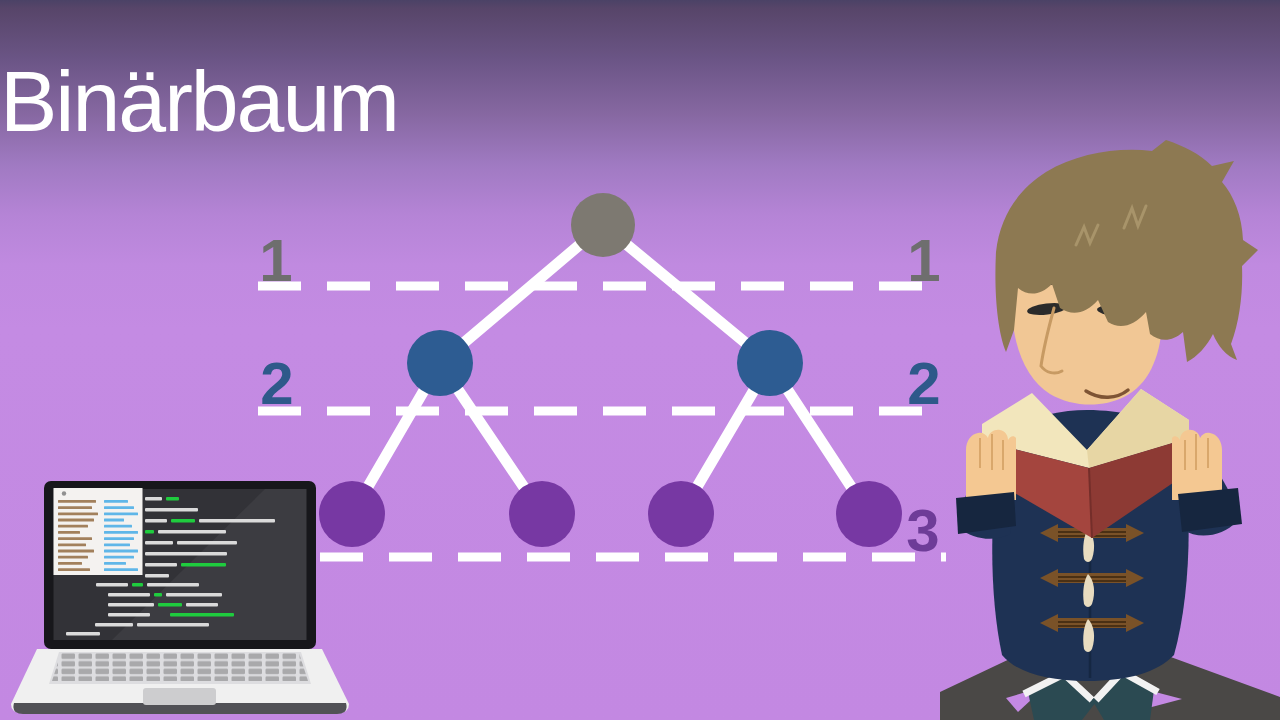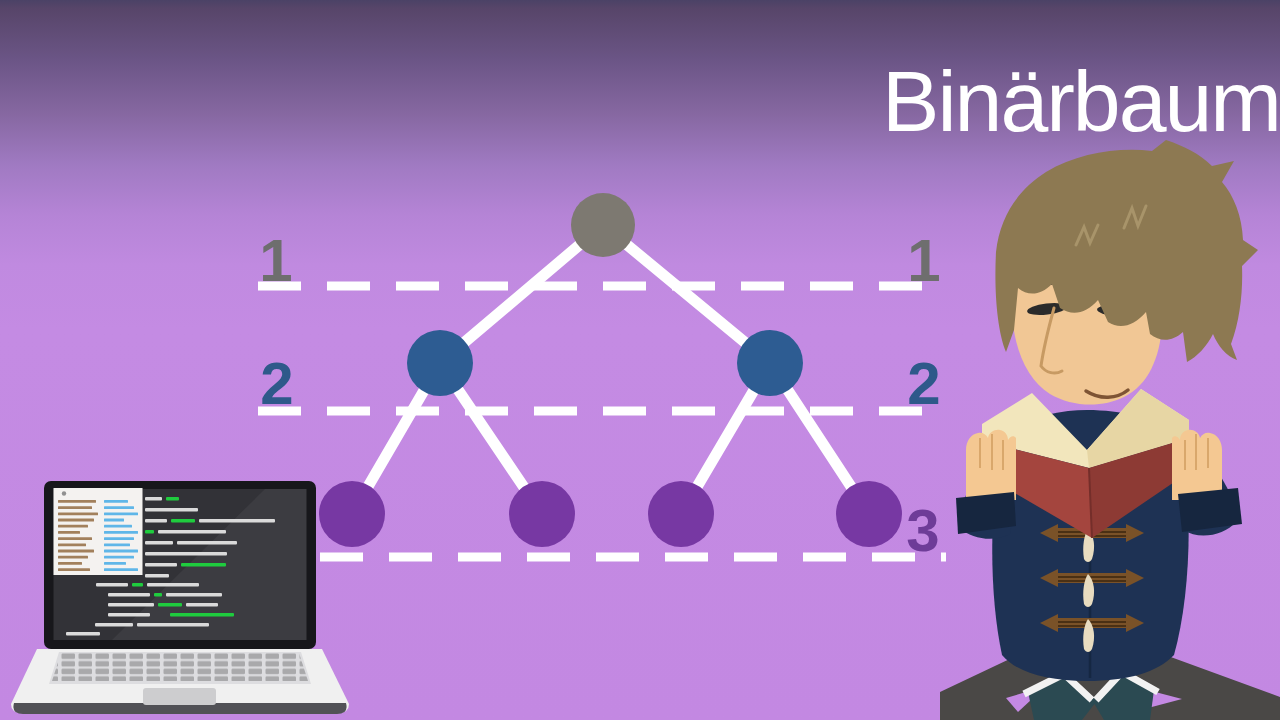--- a/index.html
+++ b/index.html
@@ -5,21 +5,21 @@
   html,body{margin:0;padding:0;background:#222;}
   .stage{
     position:relative;width:1280px;height:720px;overflow:hidden;
     font-family:"Liberation Sans","DejaVu Sans",sans-serif;
     background:linear-gradient(180deg,
       #4b4266 0px,#574569 8px,#6b5586 60px,#8768a2 115px,
       #a07ac2 165px,#b584d6 215px,#c08ae0 265px,#c48be3 330px,#c388e2 100%);
   }
   .title{
     position:absolute;top:58px;left:0;width:100%;margin:0;
-    text-align:right;font-size:86px;font-weight:400;letter-spacing:-2px;
+    text-align:left;font-size:86px;font-weight:400;letter-spacing:-2px;
     color:#ffffff;line-height:1;
   }
   svg{position:absolute;display:block;}
   #tree-svg{left:0;top:0;width:1280px;height:720px;}
   #laptop-svg{left:0;top:470px;width:365px;height:250px;}
   #character-svg{left:940px;top:140px;width:340px;height:580px;}
   .lvl-num{font-weight:700;font-size:60px;}
 </style>
 </head>
 <body>

